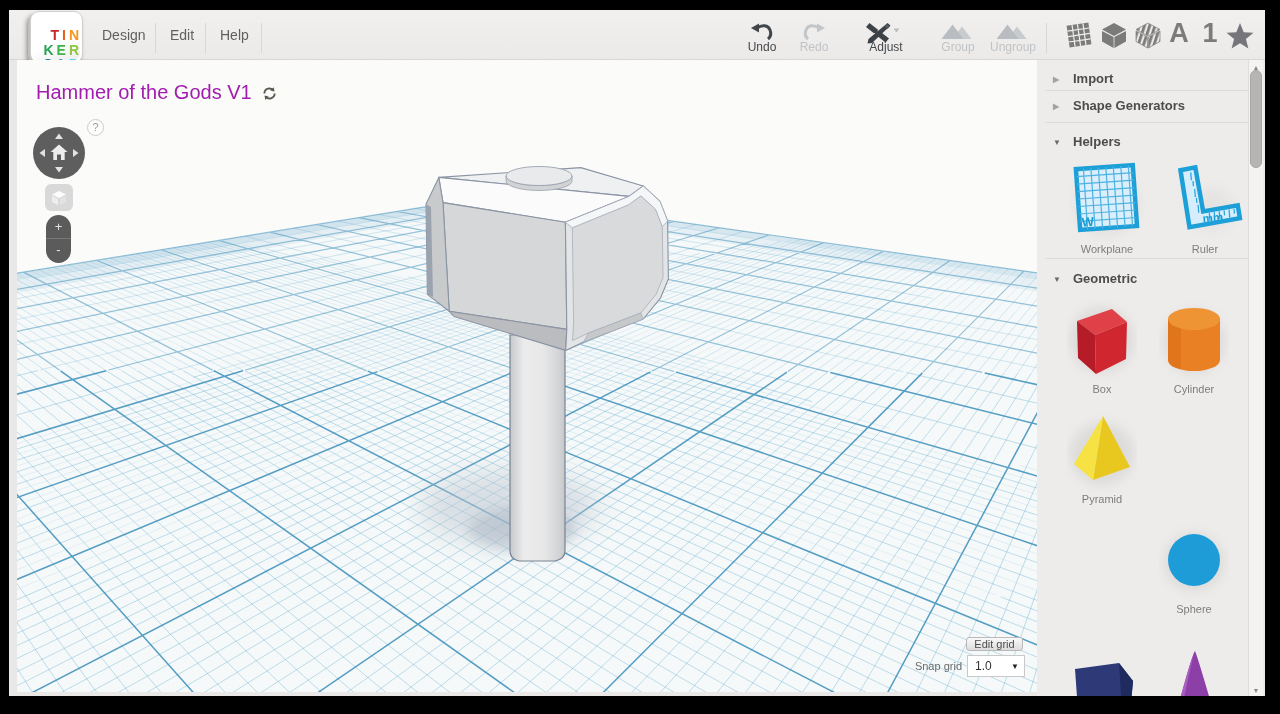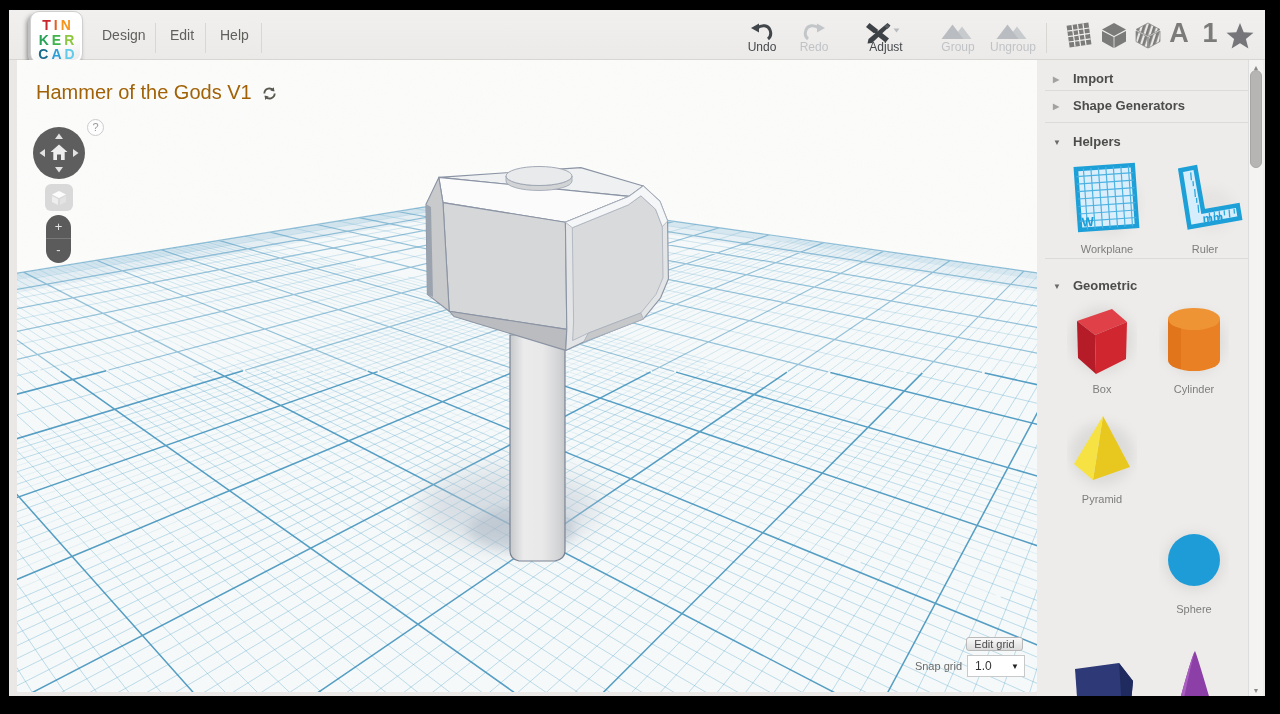--- a/index.html
+++ b/index.html
@@ -13,30 +13,30 @@
 #menus .menu { position:absolute; top:17px; font-size:14px; color:#5f5f5d; }
 .msep { position:absolute; top:13px; height:30px; width:1px; background:#d9d7d4; }
 .tbtn { position:absolute; top:12px; width:52px; height:40px; text-align:center; }
 .tbtn svg { display:block; margin:0 auto; }
 .tlab { font-size:12px; position:absolute; top:18px; left:0; width:100%; line-height:14px; }
 .tlab.dk { color:#45494d; }
 .tlab.lt { color:#c0c3c6; }
 #logo { position:absolute; left:21px; top:1px; width:53px; height:52px;
   background:linear-gradient(160deg,#ffffff 60%,#e9e9e9); border:1px solid #cfcfcf;
   border-radius:9px; box-shadow:-2px 2px 0 #bfbfbf, -3px 4px 5px rgba(40,40,40,0.55), inset 0 0 0 2px #fff;
-  text-align:center; padding-top:6px; }
+  text-align:right; padding-top:16px; }
 .lrow { font-size:14px; font-weight:bold; line-height:14.5px; letter-spacing:3px;
   margin-left:3px; font-family:"Liberation Sans",sans-serif; }
 #ricons { position:absolute; left:1048px; top:11px; width:200px; height:30px; }
 #ricons svg { position:absolute; top:0; }
 
 #canvas { position:absolute; left:8px; top:50px; width:1020px; height:632px;
   background:#fcfcfb; overflow:hidden; border-radius:0 0 3px 3px; }
 
-#title { position:absolute; left:19px; top:21px; font-size:20px; color:#a16207; }
+#title { position:absolute; left:19px; top:21px; font-size:20px; color:#a21caf; }
 #help { position:absolute; left:70px; top:59px; width:17px; height:17px;
   border:1.5px solid #cccccc; border-radius:50%; text-align:center; line-height:15px;
   font-size:11px; color:#999; background:#fdfdfd; }
 #compass { position:absolute; left:14px; top:65px; }
 #cubebtn { position:absolute; left:28px; top:124px; width:28px; height:27px;
   background:#d8d8d8; border-radius:6px; text-align:center; padding-top:5px; opacity:0.95; }
 #zoompill { position:absolute; left:29px; top:155px; width:25px; height:48px;
   background:#4e4e4e; border-radius:13px; opacity:0.92; text-align:center; }
 #zplus { height:24px; line-height:24px; color:#e2e2e2; font-size:13px;
   border-bottom:1px solid #6e6e6e; }
@@ -290,21 +290,21 @@
         <g stroke="#2da7dd" stroke-width="1.3" fill="none">
           <path d="M26 13v8M27.5 22v5M28.5 30v8M29.5 39v5M30.5 46v8"></path>
           <path d="M41 55v8M46 54.6v5M51 54.2v8M56 53.8v5M61 53.4v8M66 53v5"></path>
         </g>
         <text x="34" y="64" font-size="11.5" font-weight="bold" fill="#1d9fd8">mm</text>
       </g>
     </svg>
         <div class="ilab" style="width:76px;">Ruler</div>
       </div>
     <div class="sdiv" style="top:198px;"></div>
-    <div class="shead" style="top:218px;"><span class="arr open">▼</span>Geometric</div>
+    <div class="shead" style="top:211px;"><span class="arr open">▼</span>Geometric</div>
     <div class="icon" style="left:30px; top:240px;">
         <svg width="70" height="82" viewBox="0 0 70 82">
       <ellipse cx="35" cy="40" rx="32" ry="33" fill="#dcdbd9" filter="url(#sh1)"></ellipse>
       <path d="M10 21 L45 9 L60 22 L28 35 Z" fill="#e04048"></path>
       <path d="M10 21 L28 35 L29 74 L11 58 Z" fill="#b61b28"></path>
       <path d="M28 35 L60 22 L59 59 L29 74 Z" fill="#cf2630"></path>
     </svg>
         <div class="ilab" style="width:70px;">Box</div>
       </div>
     <div class="icon" style="left:122px; top:240px;">

